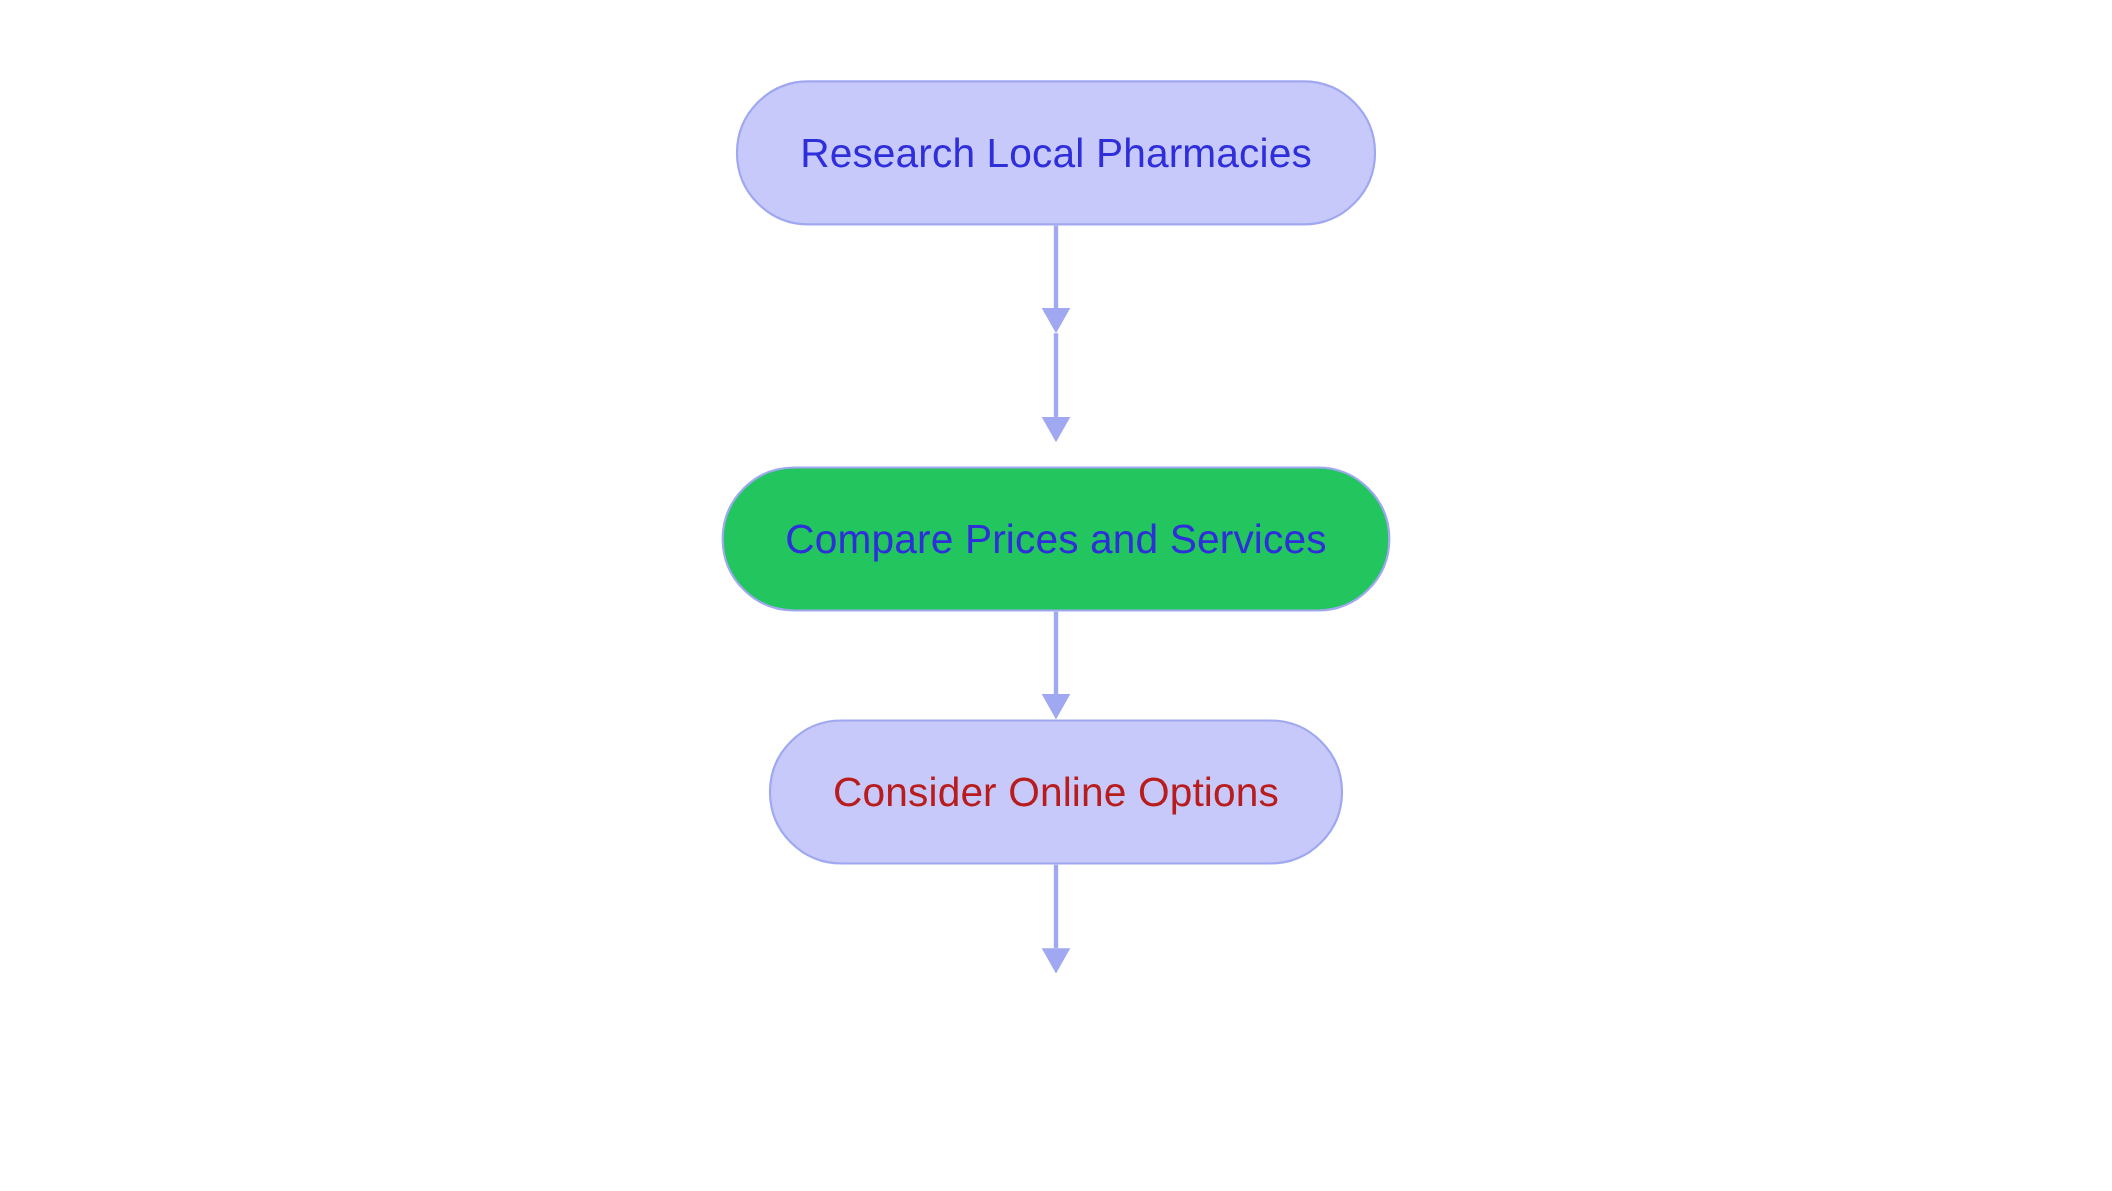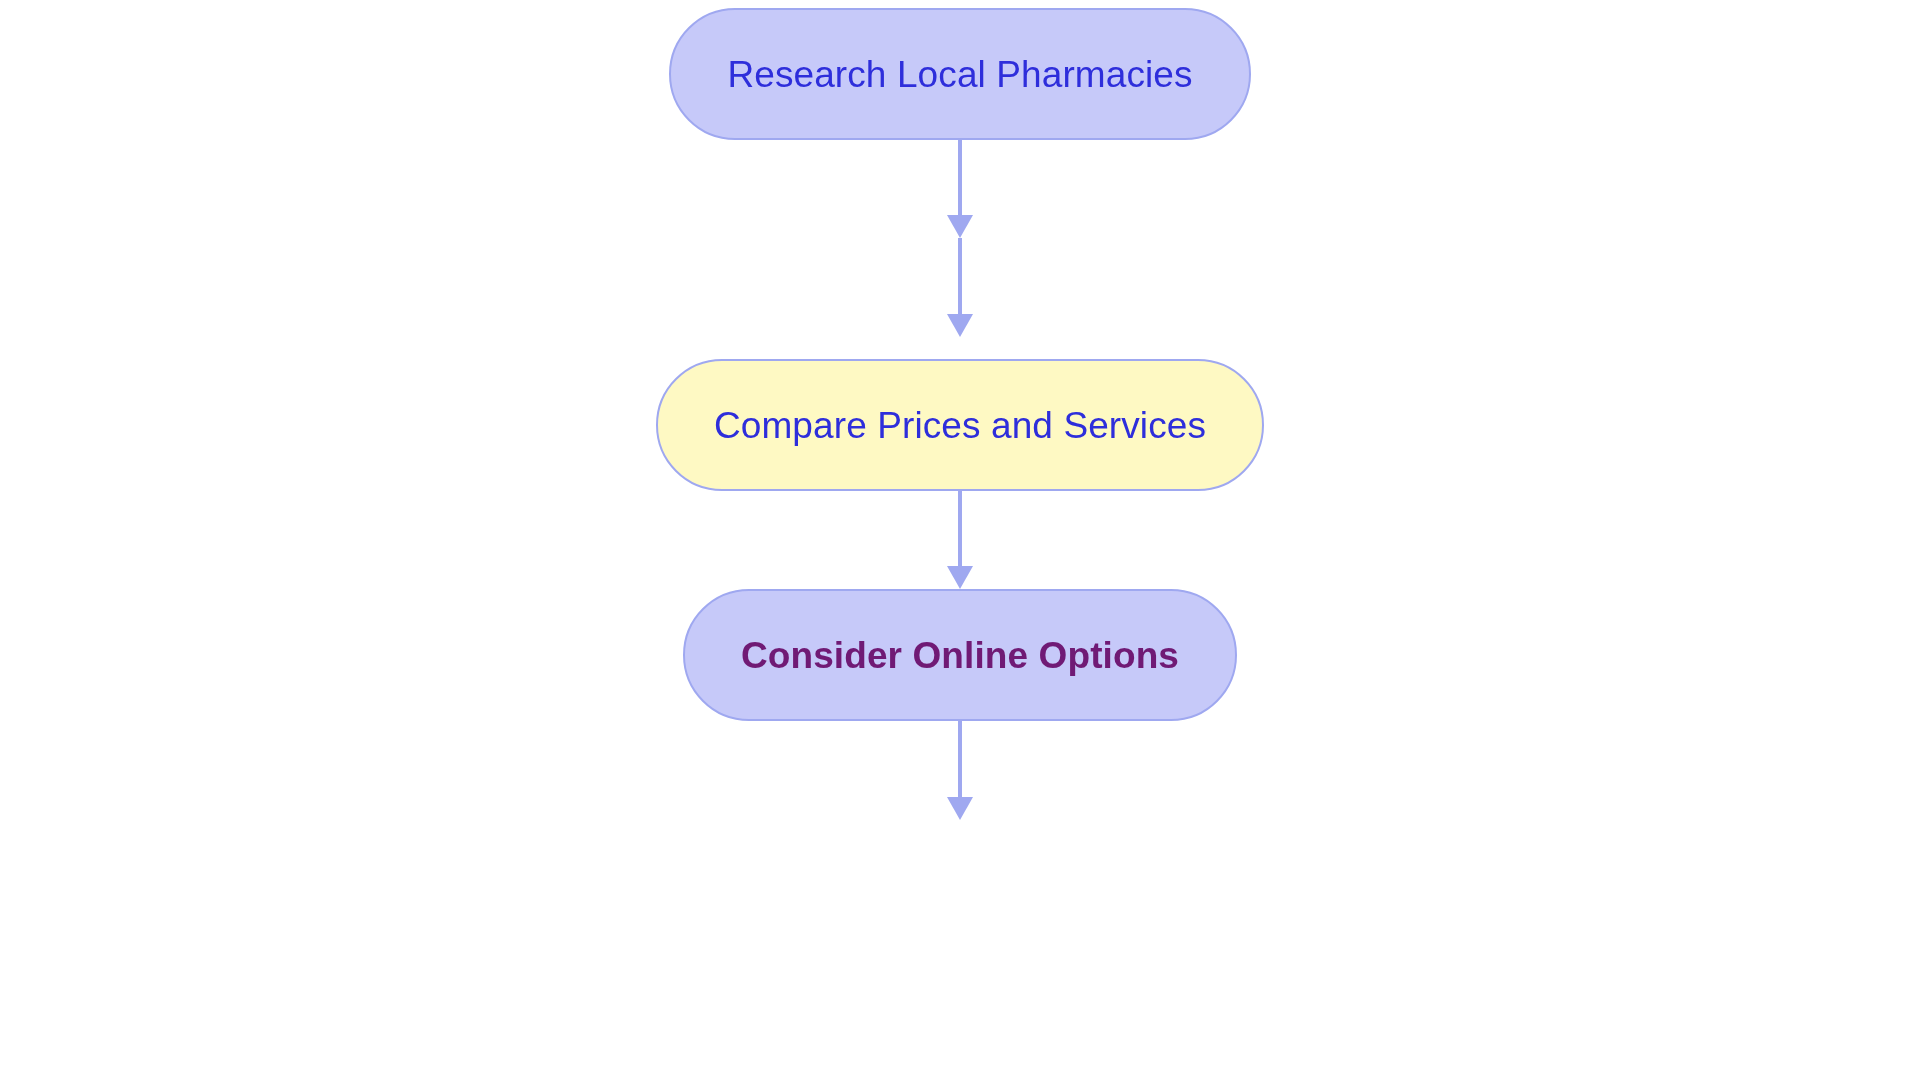--- a/index.html
+++ b/index.html
@@ -23,21 +23,21 @@
 
   .flow-column {
     position: absolute;
     left: 0;
     top: 0;
     width: 1920px;
     height: 950px;
     display: flex;
     flex-direction: column;
     align-items: center;
-    justify-content: flex-start;
+    justify-content: center;
   }
 
   
   .node {
     box-sizing: border-box;
     height: 132px;
     border-radius: 66px;
     background: #c6c9f9;
     border: 2px solid #9fa8f0;
     display: flex;
@@ -104,31 +104,31 @@
       <div class="connector-line" style="background: rgb(159, 168, 240);"></div>
       <div class="connector-head" style="border-top-color: rgb(159, 168, 240);"></div>
     </div>
 
 
     <div class="connector gap-2">
       <div class="connector-line" style="background: rgb(159, 168, 240);"></div>
       <div class="connector-head" style="border-top-color: rgb(159, 168, 240);"></div>
     </div>
 
-    <div class="node" style="background: #fef9c3; border-color: rgb(159, 168, 240); margin-top: 22px;">
+    <div class="node" style="background: #22c55e; border-color: rgb(159, 168, 240); margin-top: 22px;">
       <span class="node-label" style="color: rgb(46, 46, 219);">Compare Prices and Services</span>
     </div>
 
     <div class="connector gap-3">
       <div class="connector-line" style="background: rgb(159, 168, 240);"></div>
       <div class="connector-head" style="border-top-color: rgb(159, 168, 240);"></div>
     </div>
 
     <div class="node" style="background: rgb(198, 201, 249); border-color: rgb(159, 168, 240);">
-      <span class="node-label" style="color: #701a75; font-weight: bold;">Consider Online Options</span>
+      <span class="node-label" style="color: #b91c1c;">Consider Online Options</span>
     </div>
 
     <div class="connector gap-4">
       <div class="connector-line" style="background: rgb(159, 168, 240);"></div>
       <div class="connector-head" style="border-top-color: rgb(159, 168, 240);"></div>
     </div>
 
 
   </div>
 </div>

